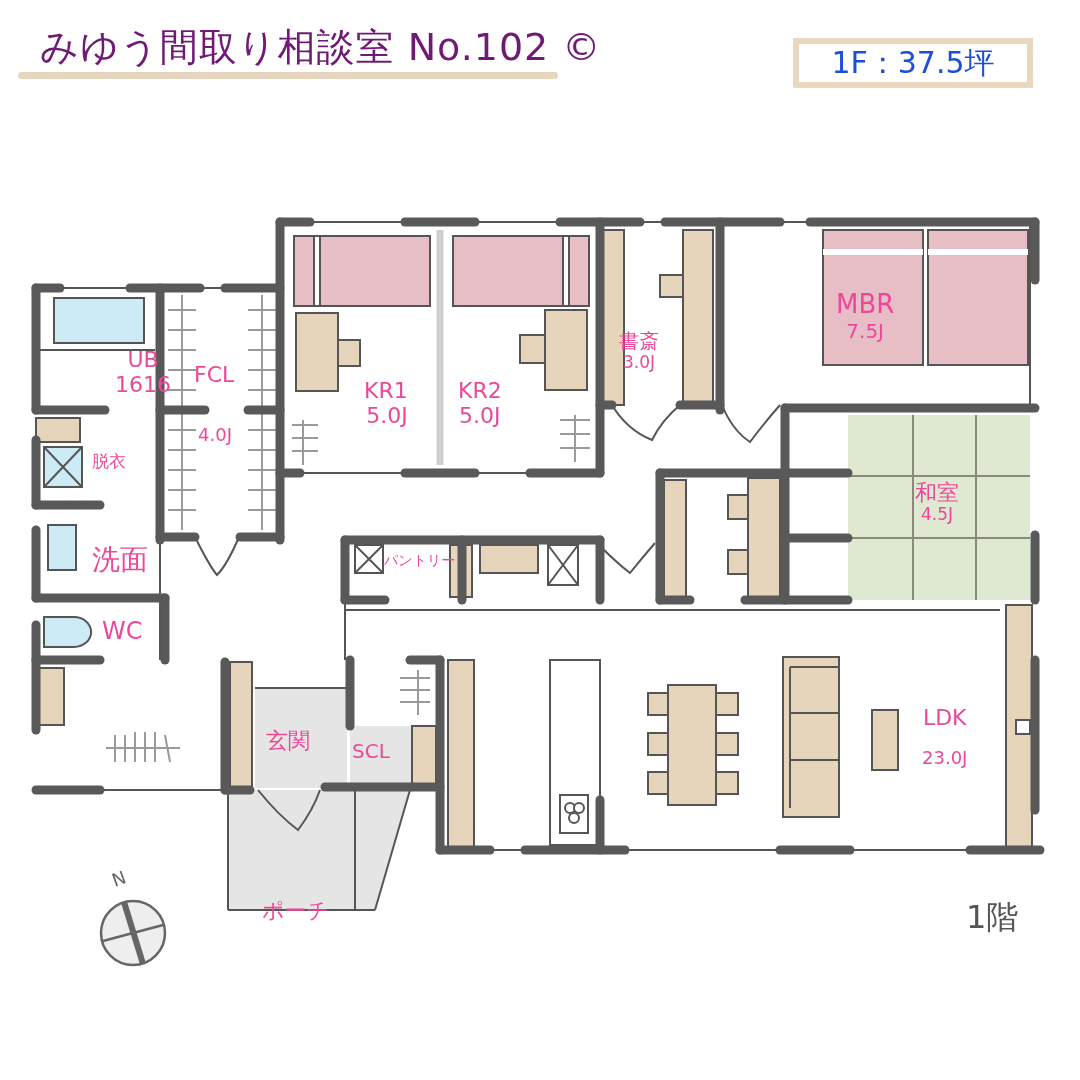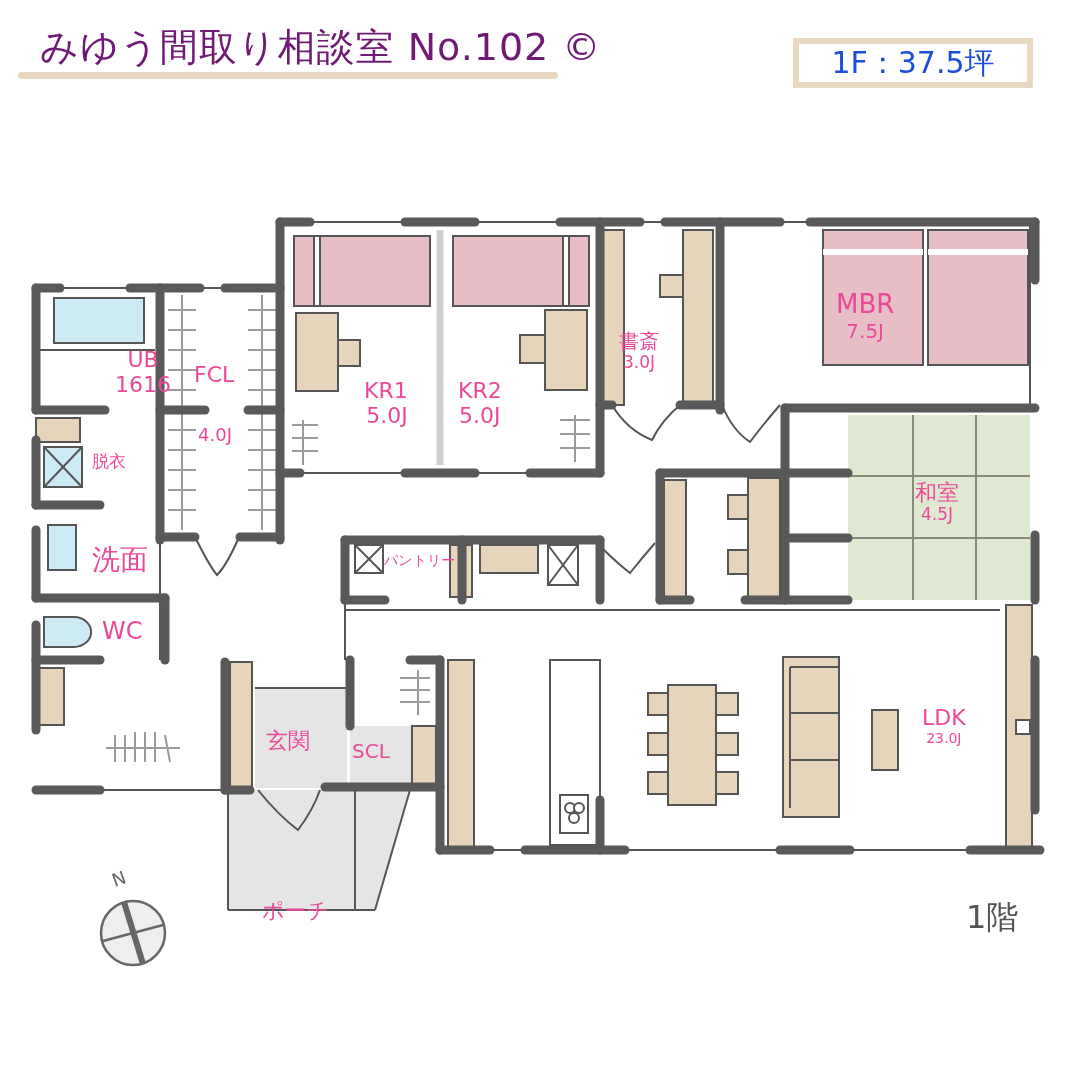--- a/index.html
+++ b/index.html
@@ -286,17 +286,17 @@
 <div class="lbl" style="left:915px;top:480px;font-size:22px;">
   <span>和室</span>
   <span class="sz" style="font-size:17px;">4.5J</span>
 </div>
 <div class="lbl" style="left:384px;top:552px;font-size:14px;">パントリー</div>
 <div class="lbl" style="left:266px;top:728px;font-size:22px;">玄関</div>
 <div class="lbl" style="left:352px;top:740px;font-size:20px;">SCL</div>
 <div class="lbl" style="left:262px;top:858px;font-size:22px;margin-top:40px;">ポーチ</div>
 <div class="lbl" style="left:922px;top:705px;font-size:22px;">
   <span>LDK</span>
-  <span class="sz" style="font-size:14px;">23.0J</span>
+  <span class="sz" style="font-size:18px;margin-top:18px;">23.0J</span>
 </div>
 
 <div class="compass-n">N</div>
 <div class="floor-label">1階</div>
 
 </body></html>

